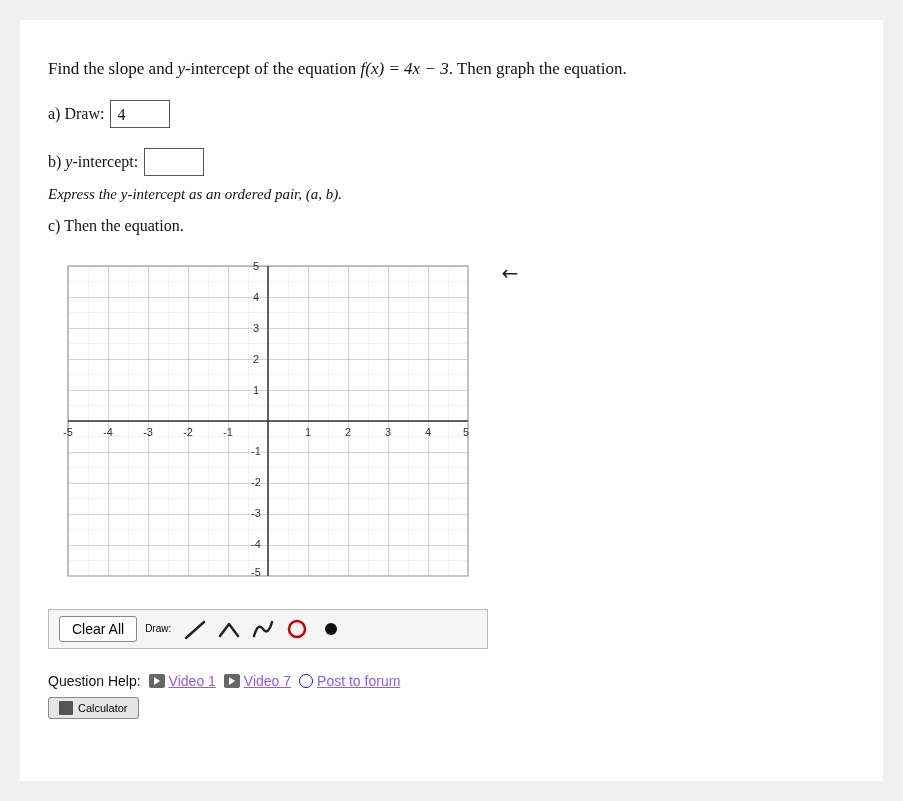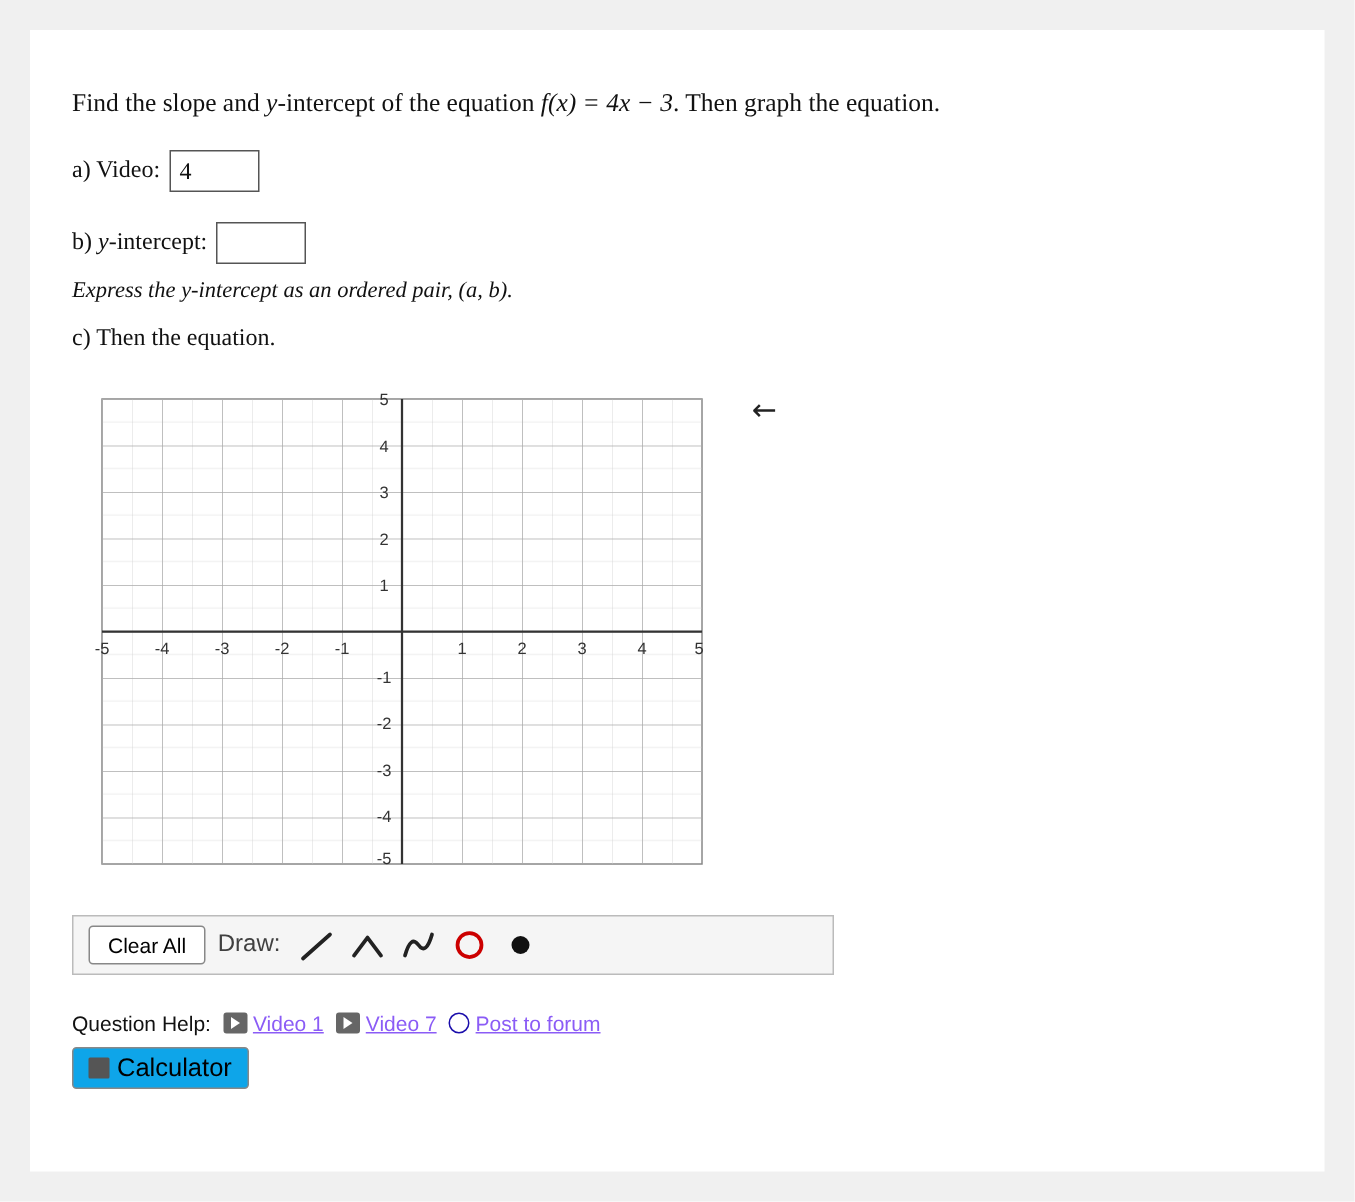--- a/index.html
+++ b/index.html
@@ -72,38 +72,38 @@
     .graph-container svg {
       width: 100%;
       height: 100%;
     }
     
     .toolbar {
       display: flex;
       align-items: center;
       gap: 8px;
       margin-top: 6px;
-      width: 508px;
+      width: 440px;
       border: 1px solid #bbb;
       background: #f5f5f5;
       padding: 5px 10px;
     }
     .btn-clear-all {
       background: #fff;
       border: 1.5px solid #888;
       border-radius: 3px;
       padding: 4px 12px;
       font-size: 14px;
       cursor: pointer;
       font-family: Arial, sans-serif;
     }
     .draw-label {
       font-family: Arial, sans-serif;
-      font-size: 16px;
-      color: #404040;
+      font-size: 10px;
+      color: #000000;
     }
     .draw-tools {
       display: flex;
       align-items: center;
       gap: 6px;
       margin-left: 2px;
     }
     .draw-tool-btn {
       background: none;
       border: none;
@@ -156,25 +156,25 @@
       width: 14px;
       height: 14px;
       border: 1.5px solid #1a0dab;
       border-radius: 50%;
     }
     
     .calc-btn {
       display: inline-flex;
       align-items: center;
       gap: 5px;
-      background: #0ea5e9;
+      background: #e5e5e5;
       border: 1px solid #888;
       border-radius: 3px;
       padding: 3px 10px;
-      font-size: 17px;
+      font-size: 11px;
       cursor: pointer;
       font-family: Arial, sans-serif;
       margin-top: 8px;
     }
     .calc-icon {
       display: inline-block;
       width: 14px;
       height: 14px;
       background: #555;
       border-radius: 1px;
@@ -195,21 +195,21 @@
 <div class="page-container">
   
   <div class="question-text">
     Find the slope and <span class="math">y</span>-intercept of the equation
     <span class="math">f(x) = 4x − 3</span>. Then graph the equation.
   </div>
 
   
   <div class="part">
     <div class="part-label slope-box">
-      <span>a) Video:</span>
+      <span>a) Draw:</span>
       <div class="answer-box filled">
         <span>4</span>
       </div>
     </div>
   </div>
 
   
   <div class="part">
     <div class="part-label slope-box">
       <span>b) <span class="math">y</span>-intercept:</span>

